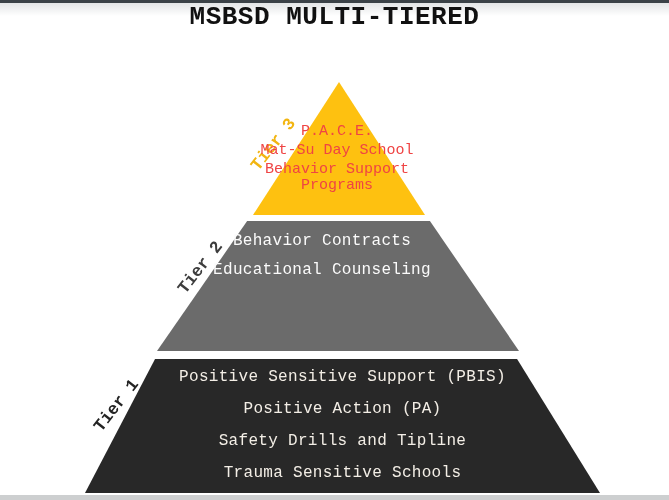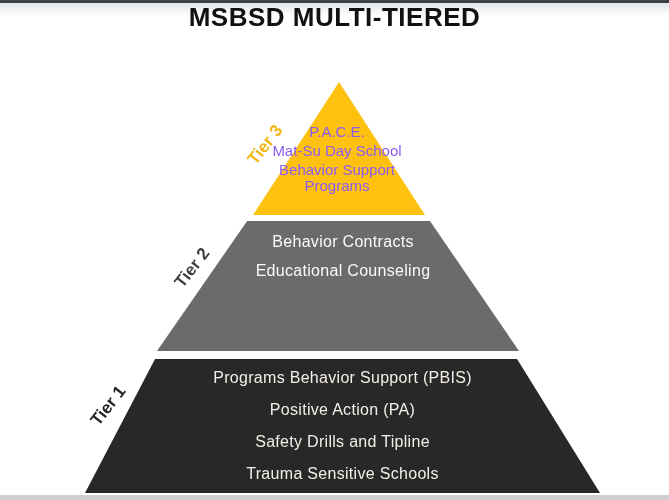--- a/index.html
+++ b/index.html
@@ -1,18 +1,18 @@
 <!DOCTYPE html>
 <html><head>
 <meta charset="utf-8">
 <style>
   html,body{margin:0;padding:0;background:#fff;}
   .canvas{
     position:relative;width:669px;height:500px;overflow:hidden;
-    background:#ffffff;font-family:Liberation Sans, sans-serif;
+    background:#ffffff;font-family:Liberation Mono, monospace;
   }
   .top-edge{position:absolute;left:0;top:0;width:669px;height:3px;}
   .top-shade{position:absolute;left:0;top:3px;width:669px;height:13px;
     background:linear-gradient(#e3e5e6,#ffffff);}
   .bottom-edge{position:absolute;left:0;top:495px;width:669px;height:5px;}
   .title{
     position:absolute;left:0;top:2px;width:669px;margin:0;
     text-align:center;font-size:26px;line-height:31px;font-weight:800;
     letter-spacing:.5px;color:#111;
   }
@@ -26,21 +26,21 @@
   .tier-label{
     position:absolute;font-weight:bold;font-size:17px;
     transform:rotate(-52deg);transform-origin:center;white-space:nowrap;
   }
   .label3{left:243px;top:135px;}
   .label2{left:170px;top:258px;}
   .label1{left:86px;top:396px;}
   .tier-text{position:absolute;text-align:center;}
   .tier3-text{left:247px;top:124px;width:180px;font-size:15px;line-height:16px;}
   .tier3-text .item{margin-bottom:3px;}
-  .tier2-text{left:162px;top:233px;width:362px;font-size:16px;line-height:17px;
+  .tier2-text{left:141px;top:233px;width:362px;font-size:16px;line-height:17px;
     letter-spacing:.3px;}
   .tier2-text .item{margin-bottom:12px;}
   .tier1-text{left:85px;top:369px;width:515px;font-size:16px;line-height:17px;
     letter-spacing:.3px;}
   .tier1-text .item{margin-bottom:15px;}
 </style>
 </head>
 <body>
 
 <div class="canvas">
@@ -49,37 +49,37 @@
   <div class="top-shade"></div>
 
   <h1 class="title" style="color: rgb(17, 17, 17);">
     <span>MSBSD MULTI-TIERED</span><br>
   </h1>
 
   <div>
 
     <div class="shape tier3-shape" style="background: rgb(254, 193, 16);"></div>
     <div class="tier-label label3" style="color: rgb(242, 181, 17);">Tier 3</div>
-    <div class="tier-text tier3-text" style="color: #8b5cf6;">
+    <div class="tier-text tier3-text" style="color: #ef4444;">
       <div class="item">P.A.C.E.</div>
       <div class="item">Mat-Su Day School</div>
       <div class="item">Behavior Support Programs</div>
     </div>
 
     <div class="shape tier2-shape" style="background: rgb(107, 107, 107);"></div>
     <div class="tier-label label2" style="color: rgb(61, 61, 61);">Tier 2</div>
     <div class="tier-text tier2-text" style="color: rgb(251, 251, 251);">
       <div class="item">Behavior Contracts</div>
       <div class="item">Educational Counseling</div>
     </div>
 
     <div class="shape tier1-shape" style="background: rgb(40, 40, 40);"></div>
     <div class="tier-label label1" style="color: rgb(36, 36, 36);">Tier 1</div>
     <div class="tier-text tier1-text" style="color: rgb(243, 238, 230);">
-      <div class="item">Programs Behavior Support (PBIS)</div>
+      <div class="item">Positive Sensitive Support (PBIS)</div>
       <div class="item">Positive Action (PA)</div>
       <div class="item">Safety Drills and Tipline</div>
       <div class="item">Trauma Sensitive Schools</div>
     </div>
 
   </div>
 
   <div class="bottom-edge" style="background: rgb(205, 207, 208);"></div>
 
 </div>

